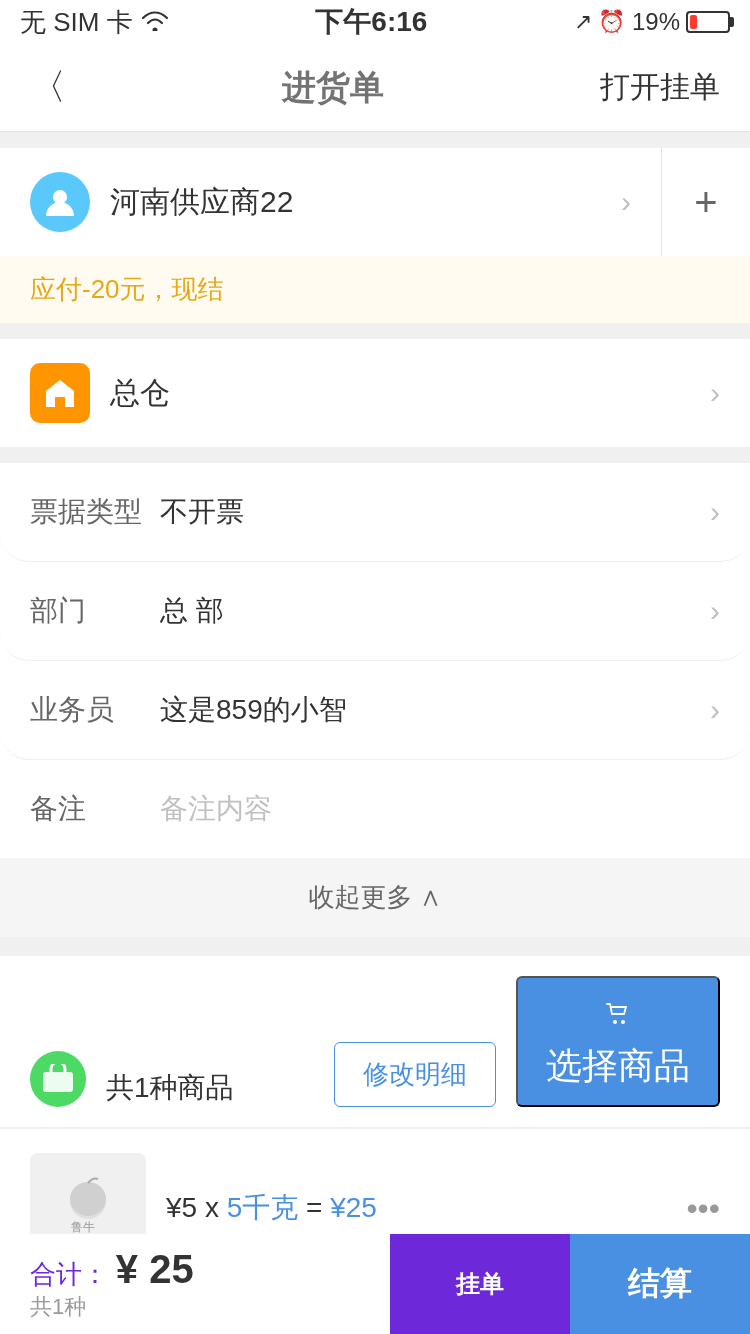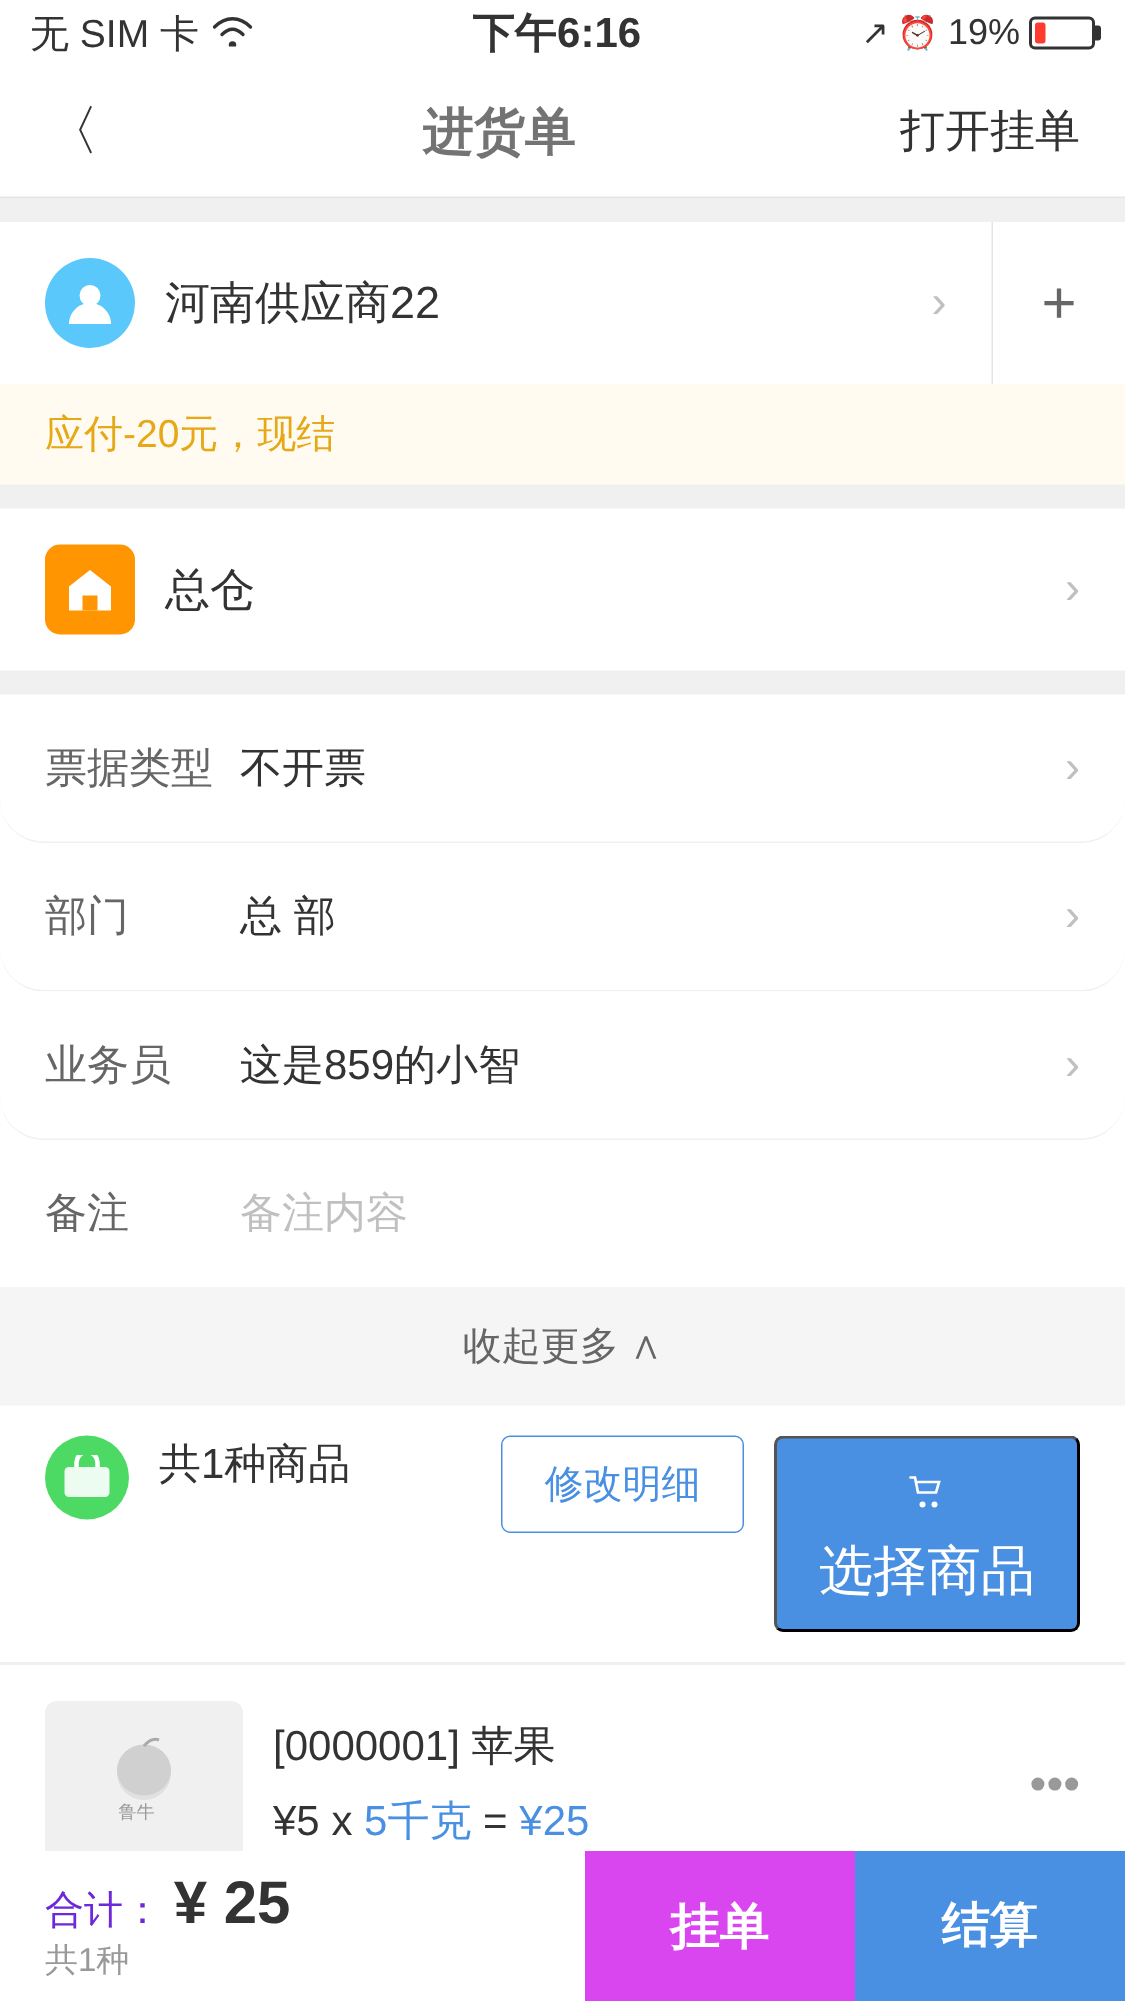--- a/index.html
+++ b/index.html
@@ -181,23 +181,23 @@
       padding: 22px 0;
       font-size: 26px;
       color: #666;
       cursor: pointer;
       margin-top: 0;
     }
 
     
     .product-header {
       background: #fff;
-      margin-top: 0;
-      display: flex;
-      align-items: flex-start;
+      margin-top: 19px;
+      display: flex;
+      align-items: flex-end;
       padding: 20px 30px;
       gap: 20px;
     }
     .product-count-icon {
       width: 56px; height: 56px;
       background: #4cd964;
       border-radius: 50%;
       display: flex; align-items: center; justify-content: center;
       flex-shrink: 0;
     }
@@ -231,21 +231,21 @@
     
     .product-item {
       background: #fff;
       margin-top: 2px;
       display: flex;
       align-items: center;
       padding: 24px 30px;
       gap: 20px;
     }
     .product-thumb {
-      width: 132px; height: 110px;
+      width: 116px; height: 110px;
       background: #f0f0f0;
       border-radius: 8px;
       display: flex; align-items: center; justify-content: center;
       flex-shrink: 0;
     }
     .product-info {
       flex: 1;
     }
     .product-name {
       font-size: 28px;
@@ -290,23 +290,23 @@
       display: inline;
     }
     .total-sub {
       font-size: 22px;
       color: #999;
       display: block;
     }
     .btn-hang {
       width: 180px;
       height: 100px;
-      background: #d946ef;
+      background: #6d28d9;
       color: #fff;
-      font-size: 33px;
+      font-size: 24px;
       font-weight: 600;
       display: flex; align-items: center; justify-content: center;
       cursor: pointer;
     }
     .btn-settle {
       width: 180px;
       height: 100px;
       background: #4a90e2;
       color: #fff;
       font-size: 32px;
@@ -426,21 +426,20 @@
   <div class="product-item">
     <div class="product-thumb">
       <svg width="70" height="70" viewBox="0 0 70 70" fill="none">
         <circle cx="35" cy="28" r="18" fill="#e0e0e0"></circle>
         <ellipse cx="35" cy="26" rx="18" ry="17" fill="#d0d0d0"></ellipse>
         <path d="M35 10 Q40 4 45 6" stroke="#aaa" stroke-width="2" fill="none"></path>
         <text x="18" y="58" font-size="12" fill="#999" font-family="sans-serif">鲁牛</text>
       </svg>
     </div>
     <div class="product-info">
-      <div class="product-name">[0000001] 苹果</div>
       <div class="product-price">
         <span>¥5</span>
         <span> x </span>
         <span class="highlight">5千克</span>
         <span> = </span>
         <span class="highlight">¥25</span>
       </div>
     </div>
     <div class="more-btn">•••</div>
   </div>

